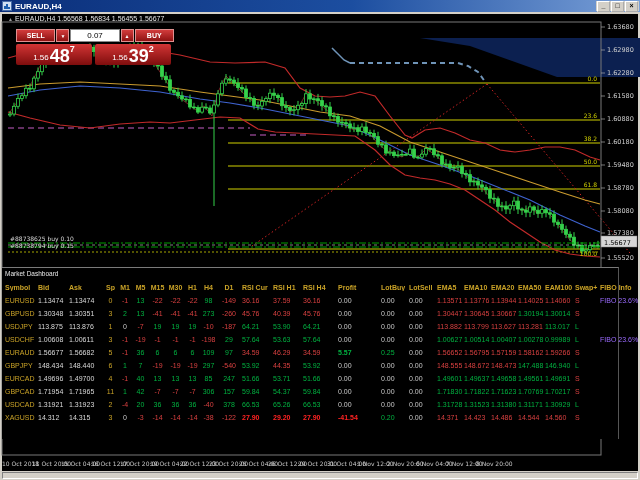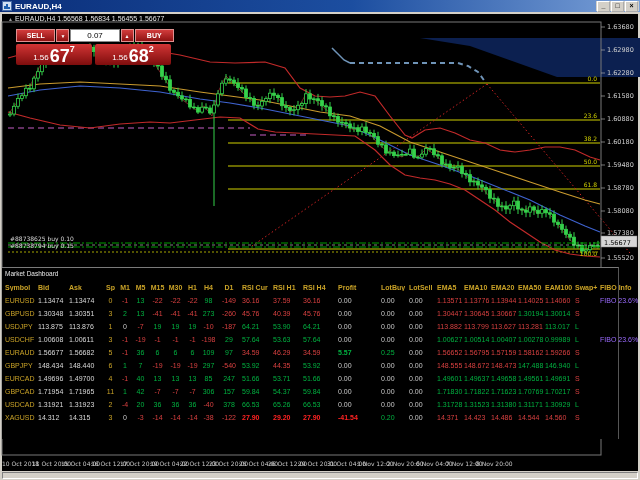--- a/index.html
+++ b/index.html
@@ -466,26 +466,26 @@
     <div class="oc-row1">
       <div class="btn-red oc-sell">SELL</div>
       <div class="btn-red oc-spin">▼</div>
       <div class="oc-lot">0.07</div>
       <div class="btn-red oc-spin">▲</div>
       <div class="btn-red oc-buy">BUY</div>
     </div>
     <div class="oc-row2">
       <div class="bigbox">
         <span class="sm">1.56</span>
-          <span class="bg">67</span>
+          <span class="bg">48</span>
           <span class="sp">7</span>
       </div>
       <div class="bigbox">
         <span class="sm">1.56</span>
-          <span class="bg">68</span>
+          <span class="bg">39</span>
           <span class="sp">2</span>
       </div>
     </div>
   </div>
 
   <div class="dashboard">
     <div class="dash-title">Market Dashboard</div>
     <div class="dash-table" id="dash-table">
         <div class="drow hdr">
           <span style="width: 32px; color: rgb(201, 162, 39);">Symbol</span>

